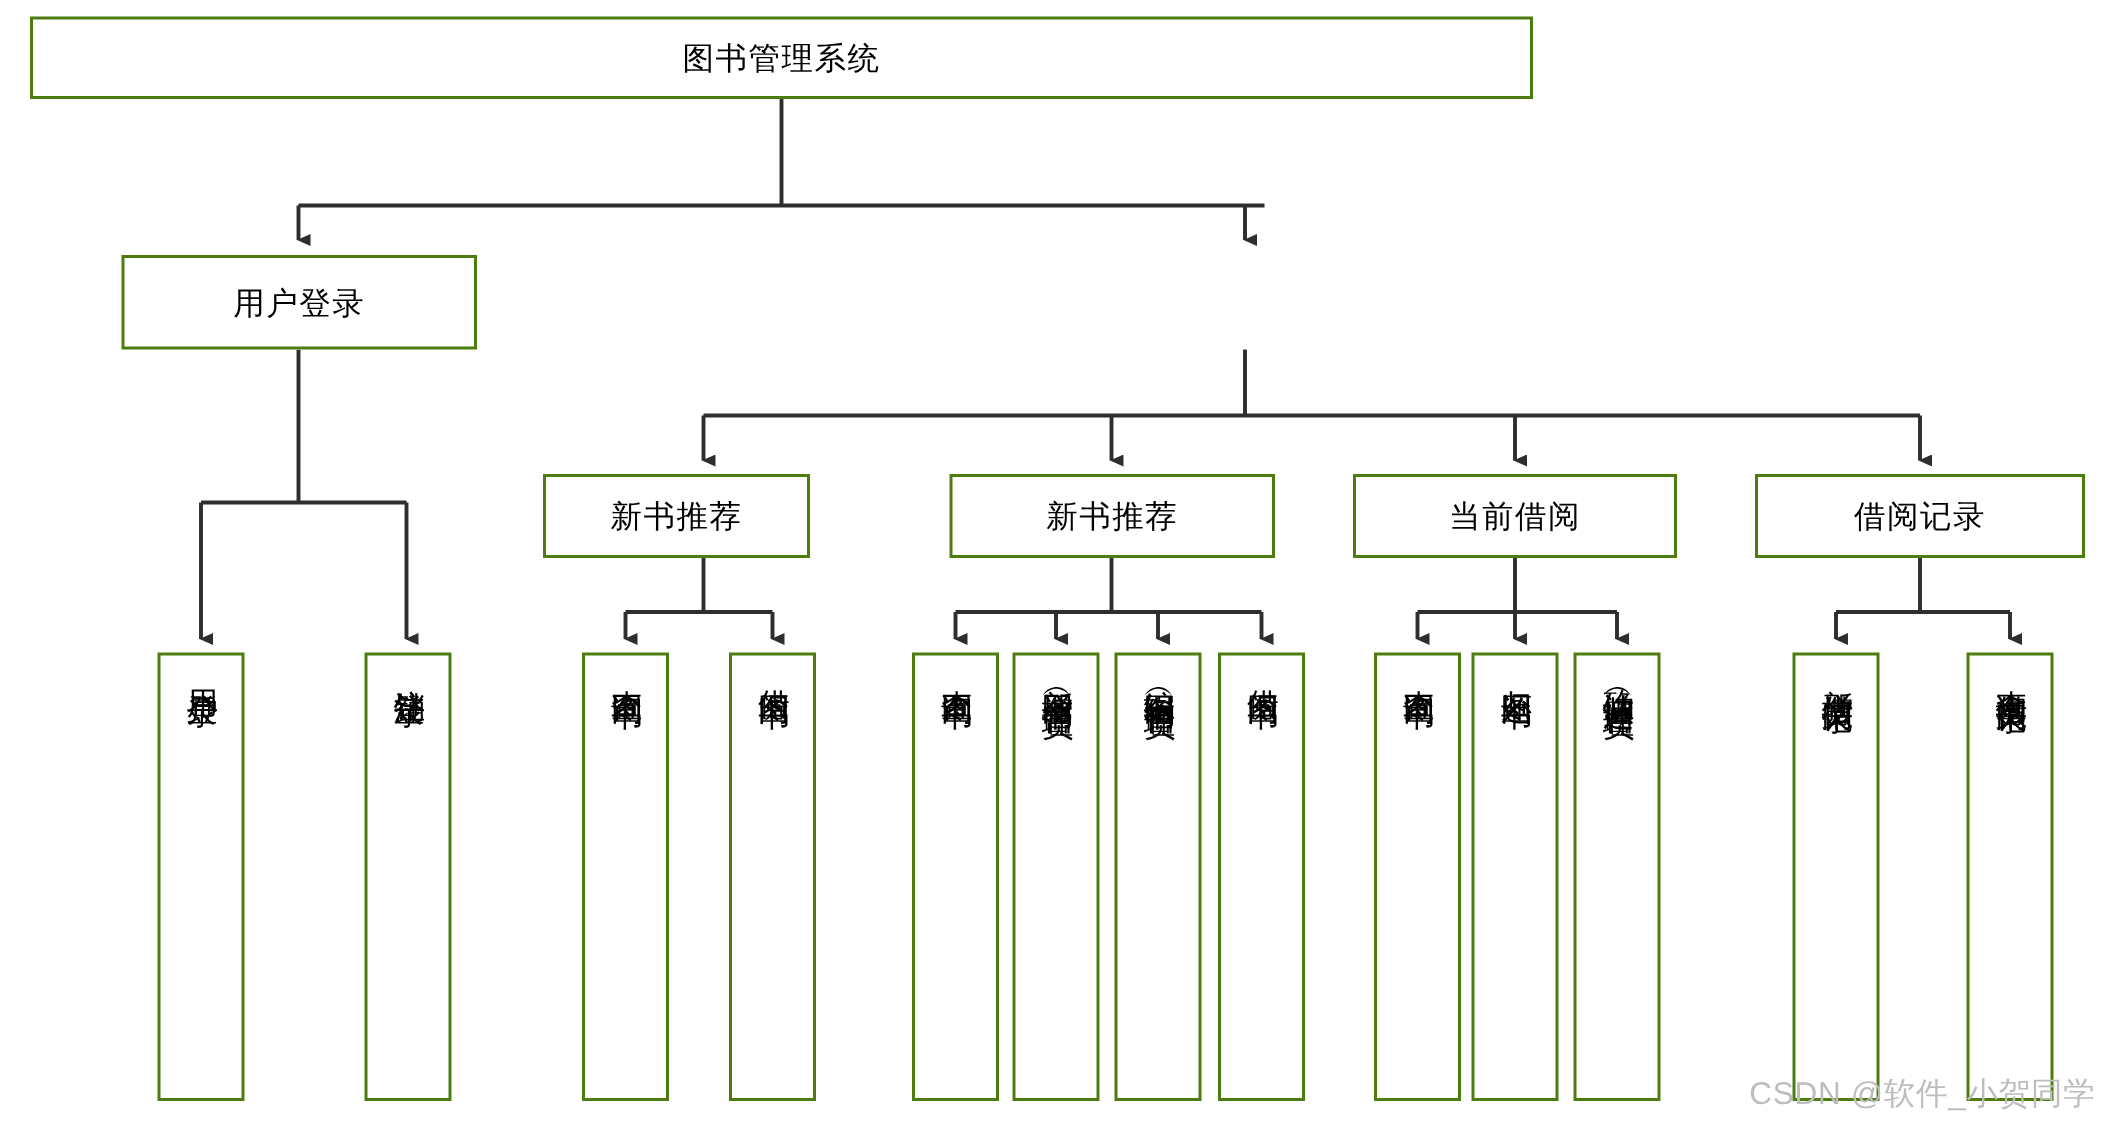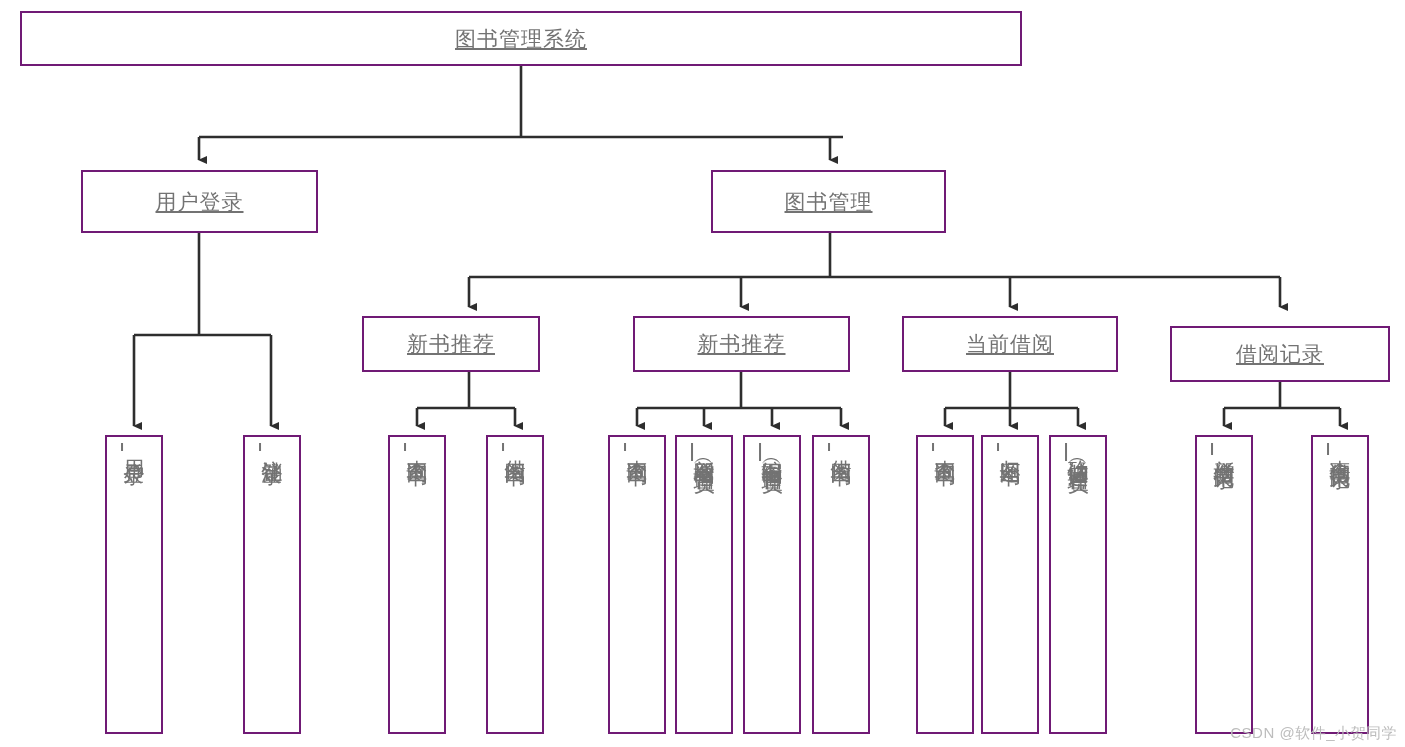--- a/index.html
+++ b/index.html
@@ -24,26 +24,25 @@
     position: absolute;
     top: 0; left: 0;
     width: 1405px;
     height: 747px;
     pointer-events: none;
   }
   .node {
     position: absolute;
     box-sizing: border-box;
     background: #ffffff;
-    border: 2px solid #701a75;
+    border: 2px solid #4d7c0f;
     display: flex;
     align-items: center;
     justify-content: center;
-    color: #737373;
-    text-decoration: underline;
+    color: #000000;
   }
   .node.horizontal {
     font-size: 21px;
     letter-spacing: 1px;
   }
   .node.vertical {
     writing-mode: vertical-rl;
     text-orientation: upright;
     font-size: 21px;
     padding-top: 6px;
@@ -58,21 +57,21 @@
     white-space: pre-line;
   }
   .node.vertical .node-label {
     writing-mode: vertical-rl;
     text-orientation: upright;
   }
   #watermark {
     position: absolute;
     right: 8px;
     bottom: 4px;
-    font-size: 15px;
+    font-size: 21px;
     color: #bdbdbd;
     letter-spacing: 0.5px;
     white-space: nowrap;
   }
 </style>
 </head>
 <body>
 
 <div id="diagram-canvas">
 
@@ -126,34 +125,31 @@
     </g>
   </svg>
 
   <div class="node horizontal" style="left:20px; top:11px; width:1002px; height:55px;">
     <span class="node-label">图书管理系统</span>
   </div>
 
   <div class="node horizontal" style="left:81px; top:170px; width:237px; height:63px;">
     <span class="node-label">用户登录</span>
   </div>
-  <div class="node horizontal" style="left:711px; top:170px; width:235px; height:63px;">
-    <span class="node-label">图书管理</span>
-  </div>
 
   <div class="node horizontal" style="left:362px; top:316px; width:178px; height:56px;">
     <span class="node-label">新书推荐</span>
   </div>
   <div class="node horizontal" style="left:633px; top:316px; width:217px; height:56px;">
     <span class="node-label">新书推荐</span>
   </div>
   <div class="node horizontal" style="left:902px; top:316px; width:216px; height:56px;">
     <span class="node-label">当前借阅</span>
   </div>
-  <div class="node horizontal" style="left:1170px; top:316px; width:220px; height:56px;margin-top:10px;">
+  <div class="node horizontal" style="left:1170px; top:316px; width:220px; height:56px;">
     <span class="node-label">借阅记录</span>
   </div>
 
   <div class="node vertical" style="left:105px; top:435px; width:58px; height:299px;">
     <span class="node-label">用户登录</span>
   </div>
   <div class="node vertical" style="left:243px; top:435px; width:58px; height:299px;">
     <span class="node-label">注销登录</span>
   </div>
 

